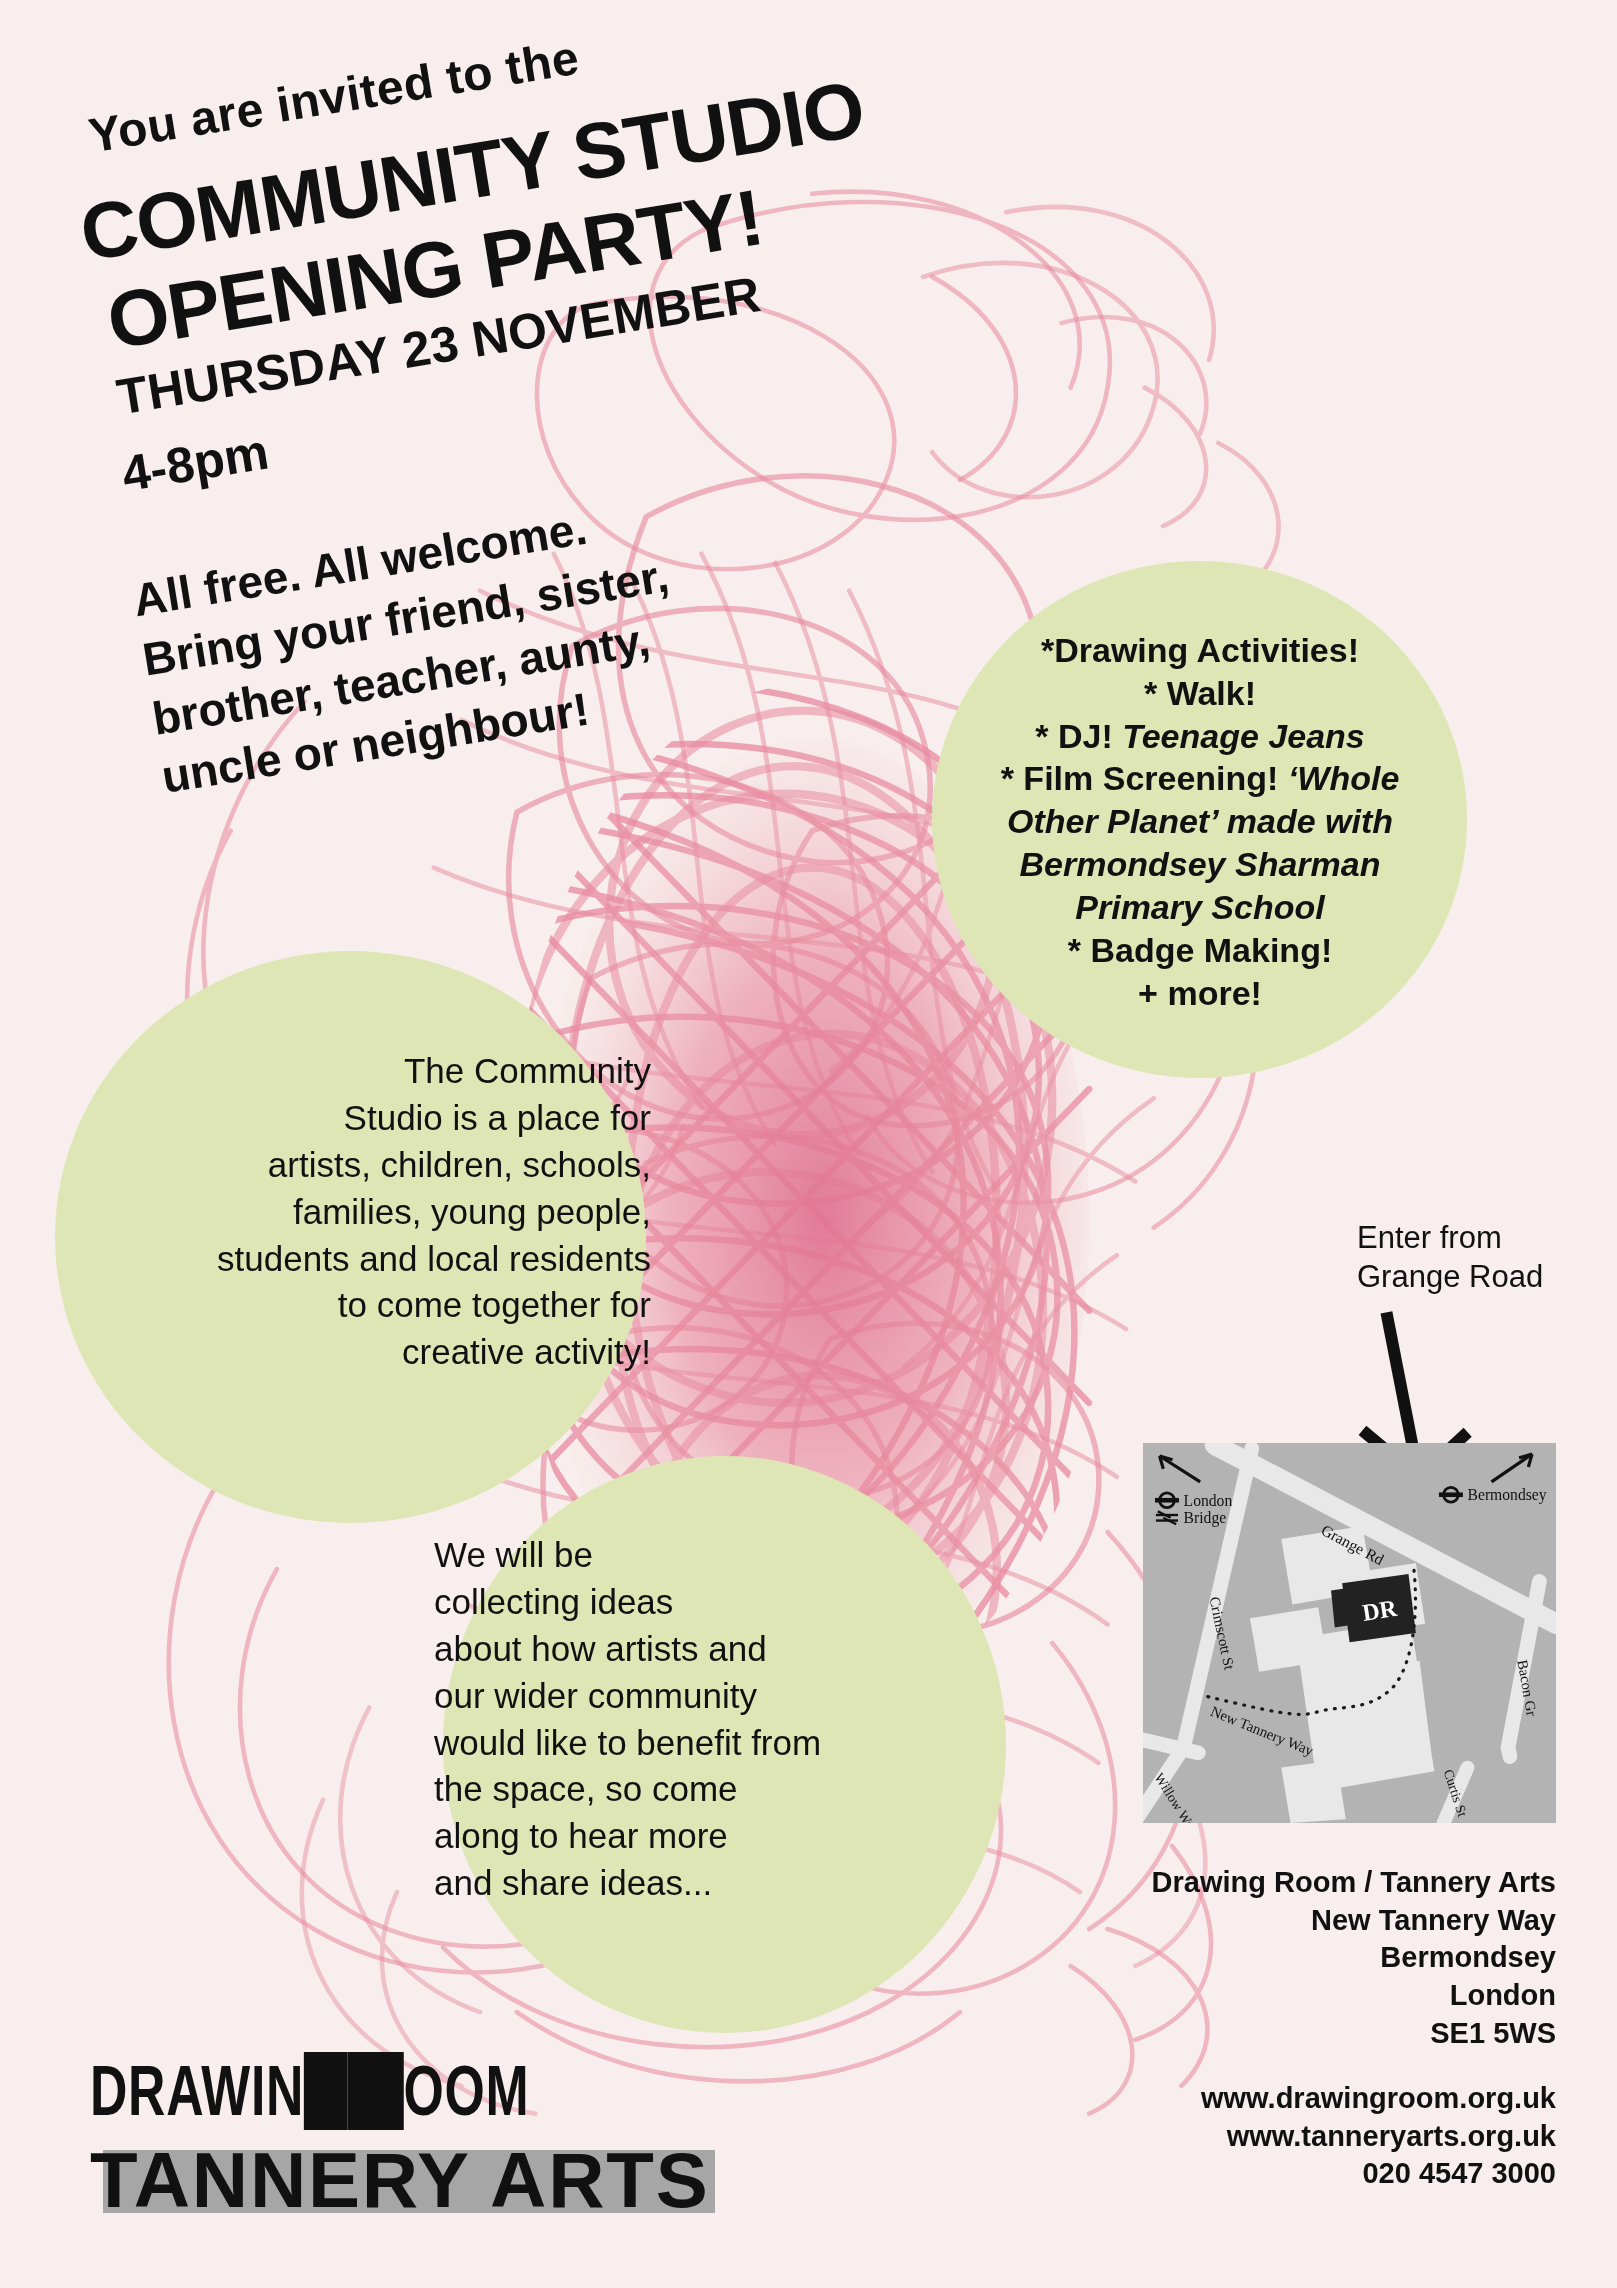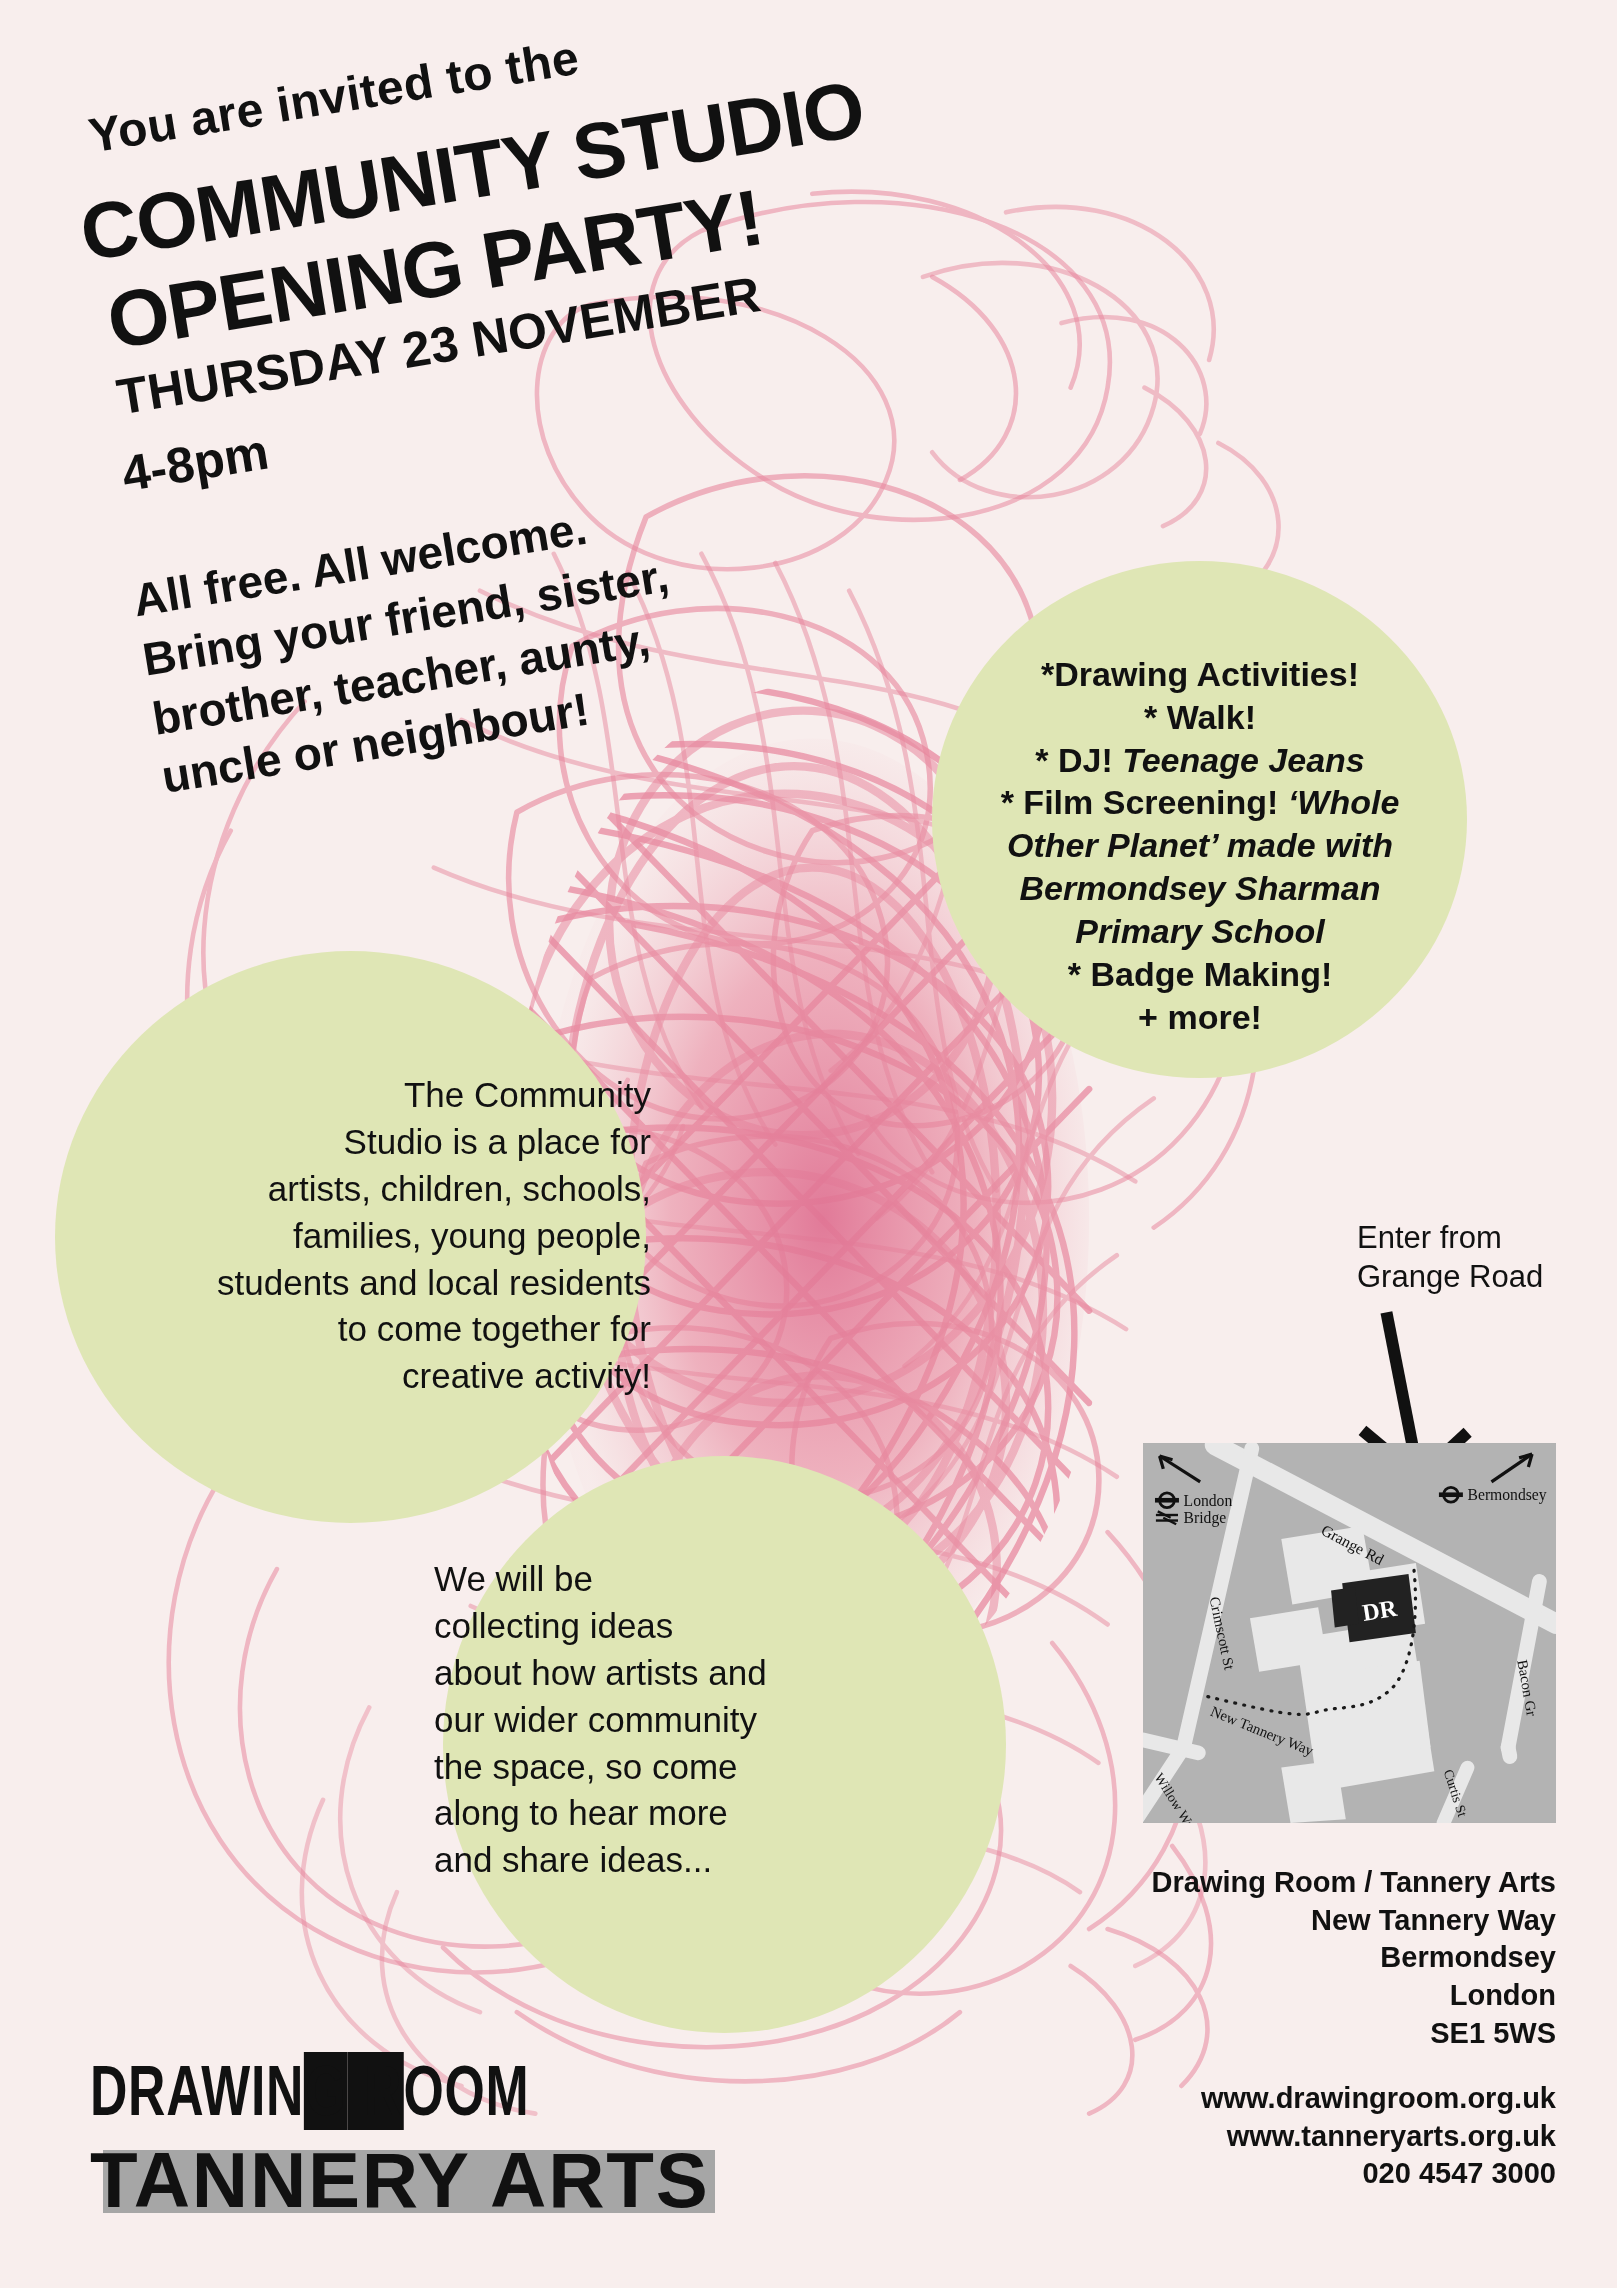--- a/index.html
+++ b/index.html
@@ -49,21 +49,20 @@
     left: 443px;   top: 1456px;
     width: 563px;  height: 577px;
     background: #dfe6b5;
   }
 
   
   .blob-text {
     position: absolute;
     z-index: 3;
     line-height: 1.30;
-    margin-top: 24px;
   }
 
   #activities-list {
     left: 923px;
     top: 629px;
     width: 554px;
     text-align: center;
     font-size: 34px;
     font-weight: bold;
     line-height: 1.26;
@@ -433,20 +432,21 @@
     <span class="ln">students and local residents</span>
     <span class="ln">to come together for</span>
     <span class="ln">creative activity!</span>
   </div>
 
   <div class="blob-text" id="ideas-text">
     <span class="ln">We will be</span>
     <span class="ln">collecting ideas</span>
     <span class="ln">about how artists and</span>
     <span class="ln">our wider community</span>
+    <span class="ln">would like to benefit from</span>
     <span class="ln">the space, so come</span>
     <span class="ln">along to hear more</span>
     <span class="ln">and share ideas...</span>
   </div>
 
   <div id="enter-note">
     <span class="ln">Enter from</span>
     <span class="ln">Grange Road</span>
   </div>
 

